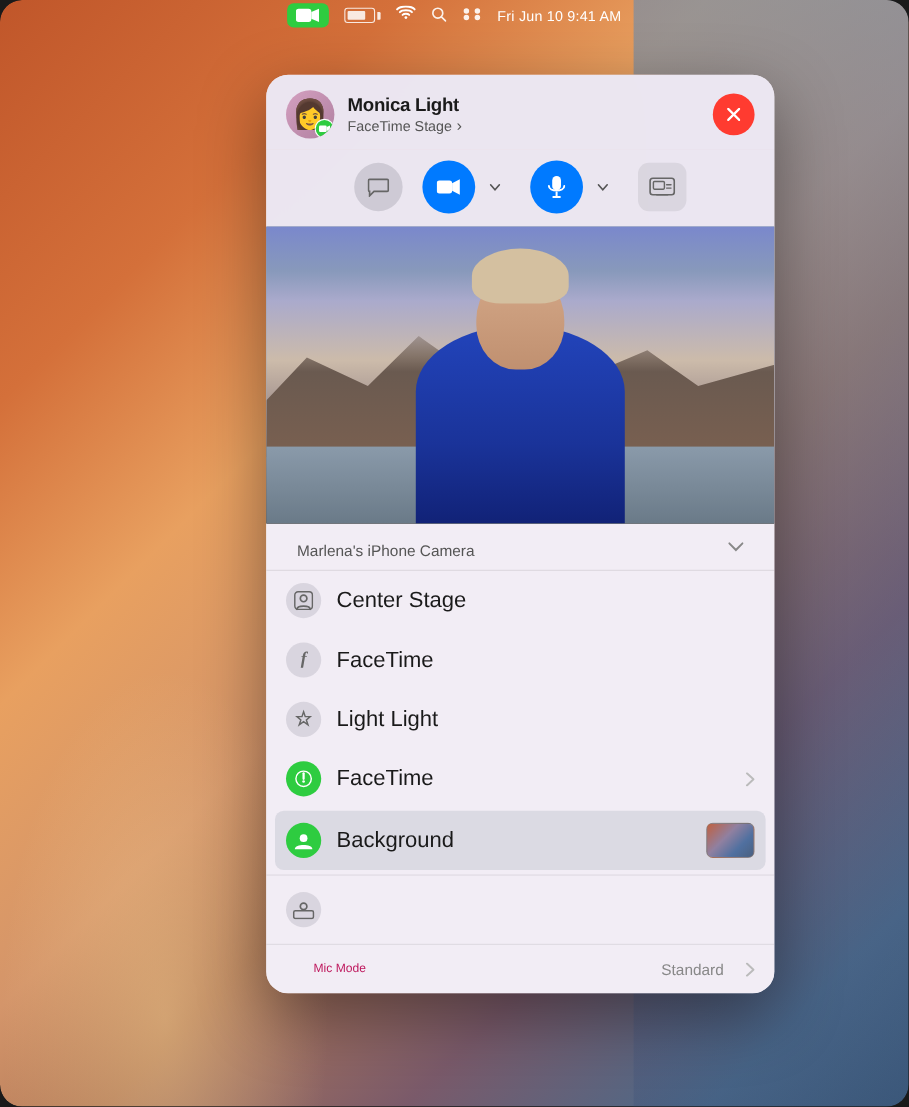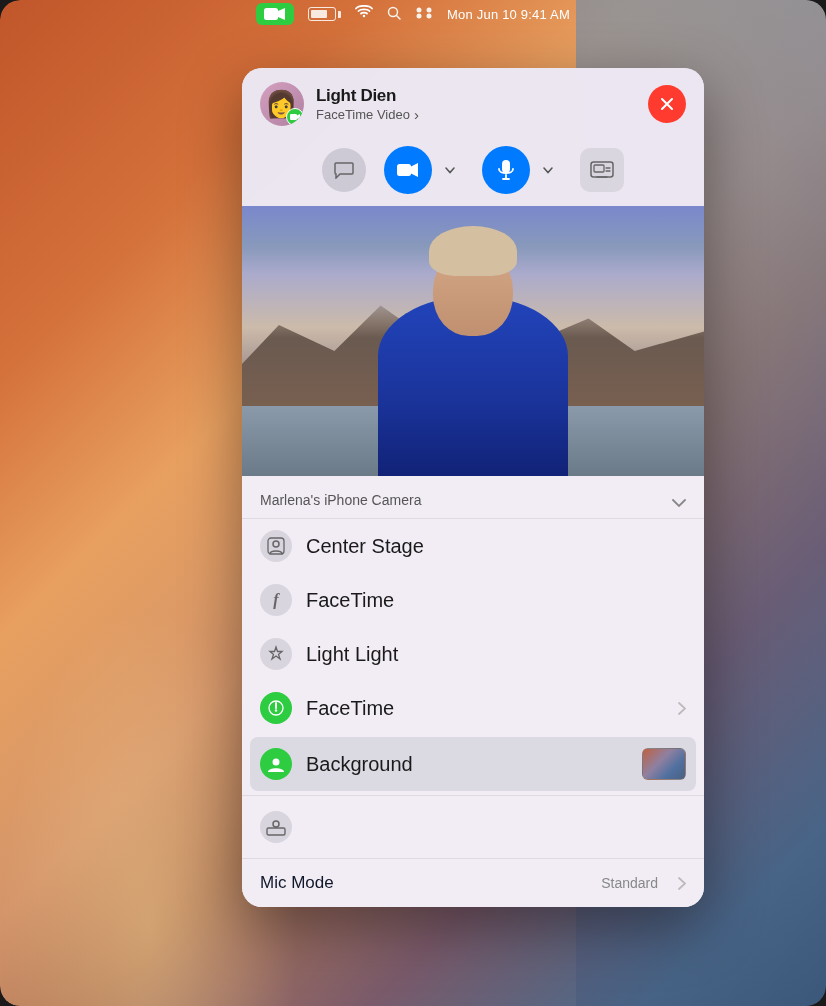--- a/index.html
+++ b/index.html
@@ -256,23 +256,23 @@
     }
 
     
     .ft-dropdown {
       background: rgba(242, 238, 245, 0.98);
       padding: 6px 0 4px 0;
     }
 
     .dropdown-source-row {
       display: flex;
-      align-items: flex-end;
+      align-items: flex-start;
       justify-content: space-between;
-      padding: 10px 18px;
+      padding: 10px 28px;
       border-bottom: 1px solid rgba(0,0,0,0.08);
     }
 
     .dropdown-source-label {
       font-size: 14px;
       color: #555;
       font-weight: 400;
     }
 
     .dropdown-row {
@@ -338,22 +338,23 @@
     }
 
     .dropdown-footer-row {
       display: flex;
       align-items: center;
       justify-content: space-between;
       padding: 10px 18px;
     }
 
     .dropdown-footer-label {
-      font-size: 17px;
-      color: #0f172a;
+      font-size: 11px;
+      color: #be185d;
+      margin-left: 25px;
     }
 
     .dropdown-footer-value {
       font-size: 14px;
       color: #888;
       display: flex;
       align-items: center;
       gap: 20px;
     }
 
@@ -404,40 +405,40 @@
 
     <div class="menubar-icon">
       <svg width="18" height="14" viewBox="0 0 18 14" fill="white">
         <circle cx="4" cy="4" r="2.5" fill="white"></circle>
         <circle cx="14" cy="4" r="2.5" fill="white"></circle>
         <circle cx="4" cy="10" r="2.5" fill="white"></circle>
         <circle cx="14" cy="10" r="2.5" fill="white"></circle>
       </svg>
     </div>
 
-    <div class="menu-bar-time">Mon Jun 10  9:41 AM</div>
+    <div class="menu-bar-time">Fri Jun 10  9:41 AM</div>
   </div>
 </div>
 
 <div class="facetime-window">
 
   <div class="ft-header">
     <div class="ft-avatar">
       👩
       <div class="ft-avatar-badge">
         <svg width="10" height="8" viewBox="0 0 10 8" fill="white">
           <rect x="0" y="1" width="7" height="6" rx="1.2"></rect>
           <polygon points="7,2.5 10,1 10,7 7,5.5"></polygon>
         </svg>
       </div>
     </div>
     <div class="ft-name-area">
-      <div class="ft-name">Light Dien</div>
+      <div class="ft-name">Monica Light</div>
       <div class="ft-subtitle">
-        <span>FaceTime Video</span>
+        <span>FaceTime Stage</span>
         <span style="margin-left:2px; font-size:15px; color:#555;">›</span>
       </div>
     </div>
     <div class="ft-close-btn">
       <svg width="12" height="12" viewBox="0 0 12 12" fill="white">
         <line x1="1" y1="1" x2="11" y2="11" stroke="white" stroke-width="2" stroke-linecap="round"></line>
         <line x1="11" y1="1" x2="1" y2="11" stroke="white" stroke-width="2" stroke-linecap="round"></line>
       </svg>
     </div>
   </div>

